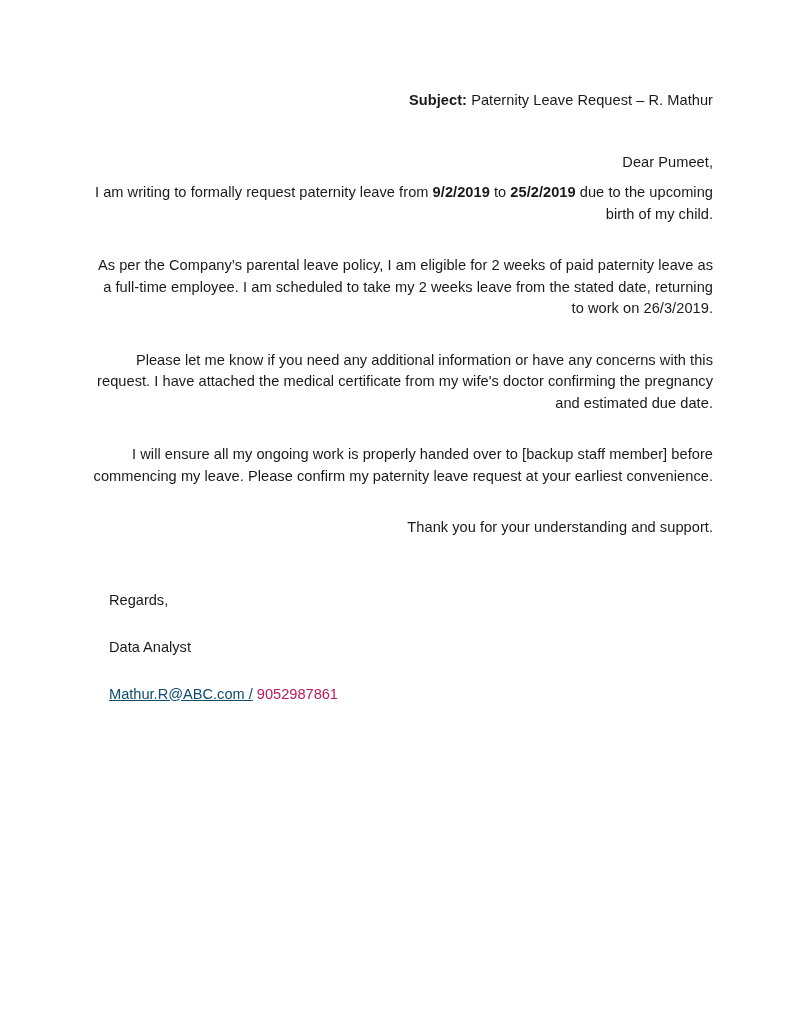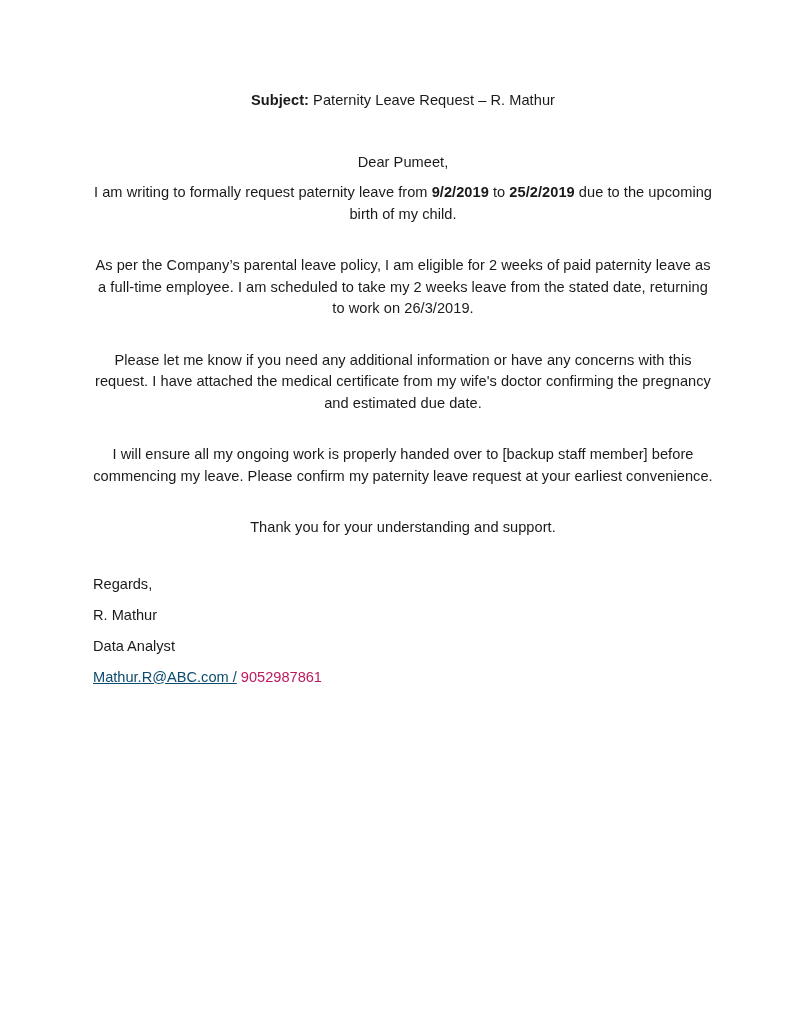--- a/index.html
+++ b/index.html
@@ -22,32 +22,32 @@
     position: absolute;
     left: 93px;
     top: 90px;
     width: 620px;
   }
   .para {
     font-size: 14.6px;
     line-height: 21.5px;
     color: #1a1a1a;
     margin: 0;
-    text-align: center;
+    text-align: right;
     letter-spacing: 0.05px;
   }
   .gap-subject   { height: 40px; }
   .gap-small     { height: 9px; }
   .gap-para      { height: 30px; }
   .gap-block     { height: 30px; }
   .sig-line {
     font-size: 14.6px;
     line-height: 31px;
     color: #1a1a1a;
-    margin: 0;
+    margin: 16px;
   }
   b, .bold {
     font-weight: bold;
   }
   .email-link {
     color: #0c4a6e;
     text-decoration: underline;
     cursor: pointer;
   }
   .phone {
@@ -83,19 +83,18 @@
 
     <p class="para">I will ensure all my ongoing work is properly handed over to [backup staff member] before commencing my leave. Please confirm my paternity leave request at your earliest convenience.</p>
 
     <div class="gap-para"></div>
 
     <p class="para">Thank you for your understanding and support.</p>
 
     <div class="gap-block"></div>
 
     <p class="sig-line">Regards,</p>
-    <p class="sig-line">R. Mathur</p>
     <p class="sig-line">Data Analyst</p>
     <p class="sig-line"><span class="email-link">Mathur.R@ABC.com /</span><span class="phone"> 9052987861</span></p>
 
   </div>
 
 </div>
 
 </body></html>

